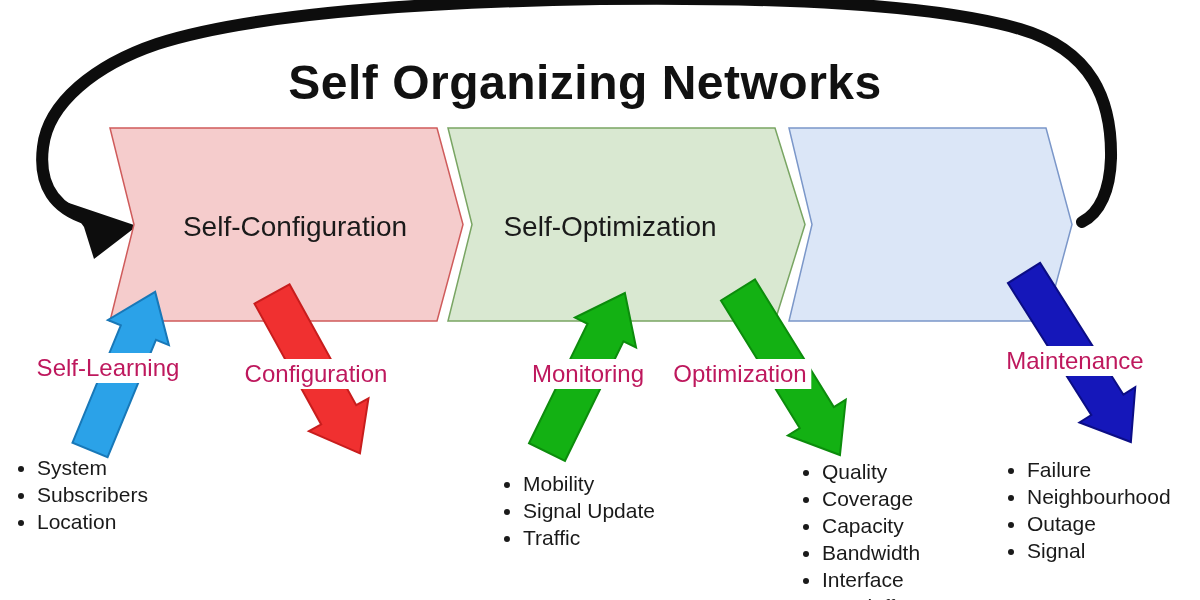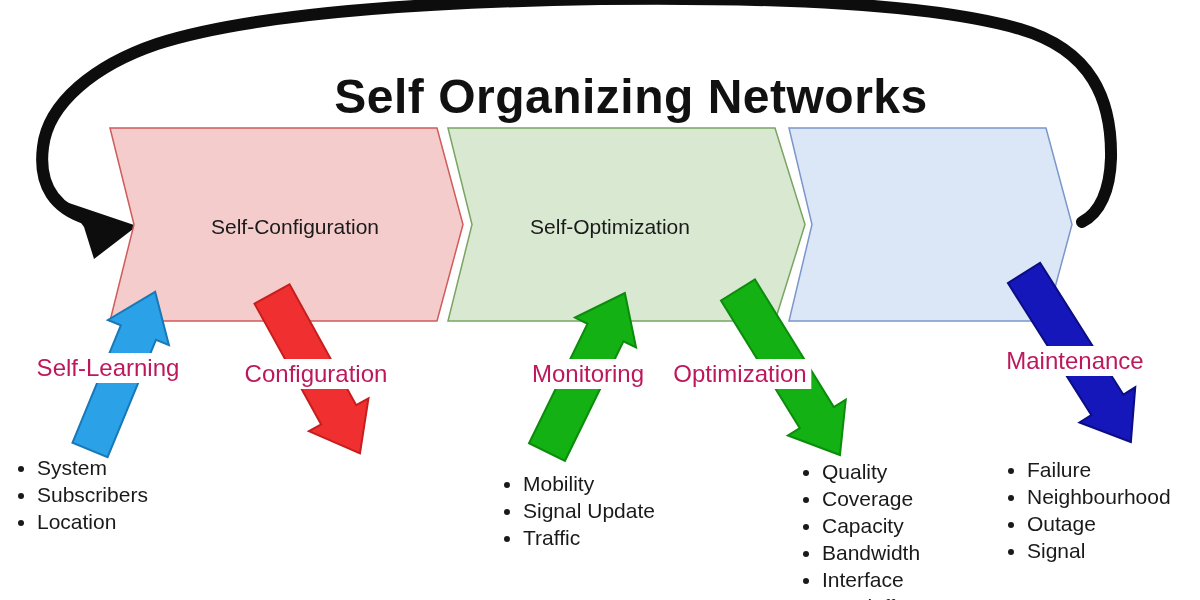--- a/index.html
+++ b/index.html
@@ -7,35 +7,34 @@
     position: relative;
     width: 1200px;
     height: 600px;
     overflow: hidden;
     background: #ffffff;
     font-family: "Liberation Sans", "DejaVu Sans", sans-serif;
   }
   .canvas svg { position: absolute; left: 0; top: 0; }
   .title {
     position: absolute;
-    top: 69px;
+    top: 55px;
     left: 585px;
     transform: translateX(-50%);
     font-size: 48px;
     font-weight: bold;
     letter-spacing: 0.5px;
     color: #111111;
     white-space: nowrap;
-    margin-left: 46px;
   }
   .stage-label {
     position: absolute;
     top: 227px;
     transform: translate(-50%, -50%);
-    font-size: 21px;
+    font-size: 28px;
     color: #1a1a1a;
     white-space: nowrap;
   }
   .flow-label {
     position: absolute;
     transform: translate(-50%, -50%);
     font-size: 24px;
     color: #be185d;
     background: #ffffff;
     padding: 1px 5px;

